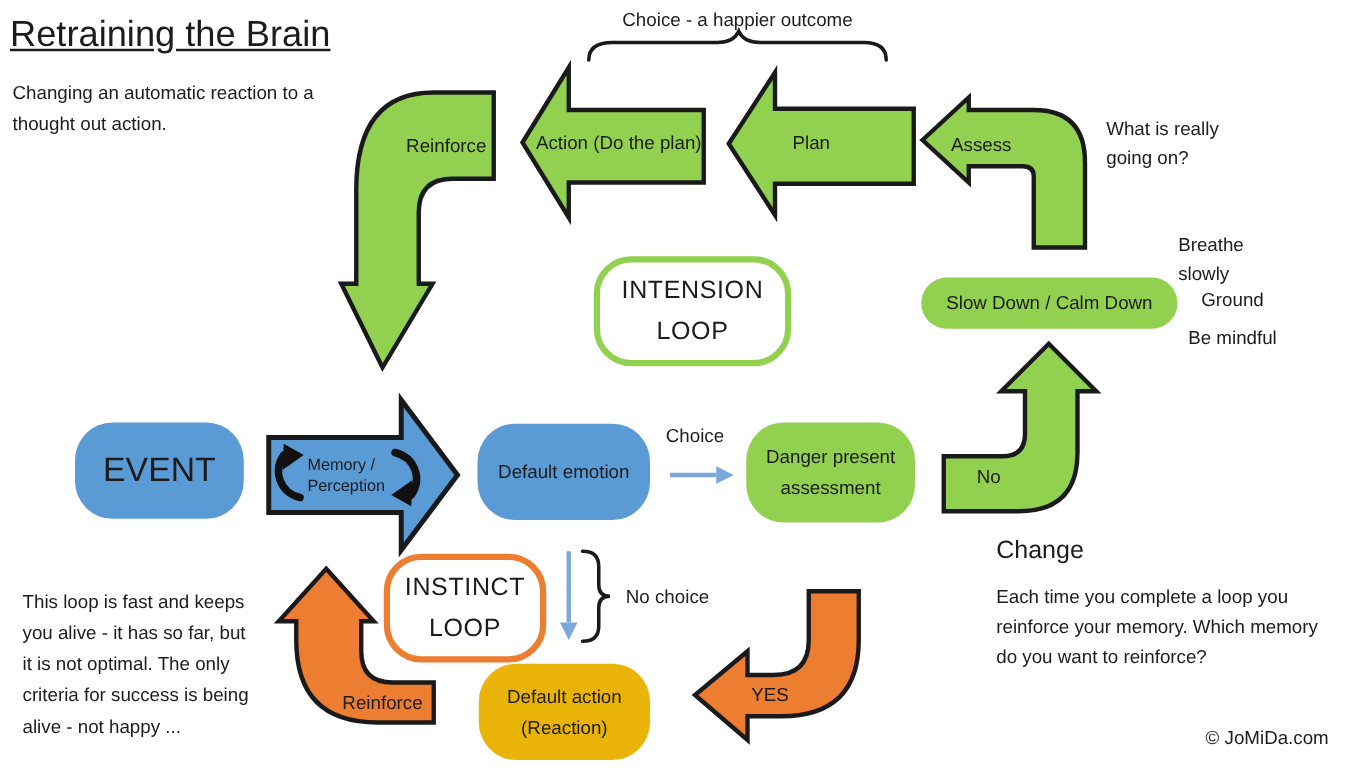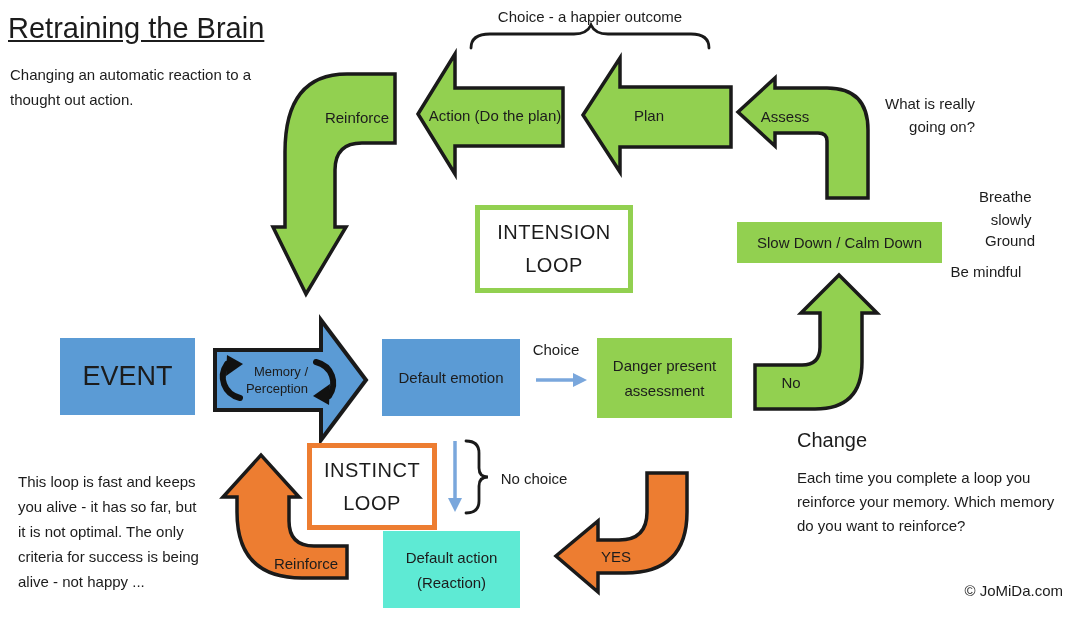--- a/index.html
+++ b/index.html
@@ -2,29 +2,29 @@
 <html><head>
 <meta charset="utf-8">
 <style>
   html,body{margin:0;padding:0;background:#fff;}
   #canvas{
     position:relative;width:1076px;height:625px;background:#ffffff;overflow:hidden;
     font-family:"Liberation Sans", sans-serif;color:#1c1c1c;
   }
   #shapes{position:absolute;left:0;top:0;z-index:1;}
   .box{position:absolute;z-index:2;display:flex;align-items:center;justify-content:center;
-       text-align:center;white-space:pre-line;box-sizing:border-box;}
+       text-align:center;white-space:pre-line;box-sizing:border-box;border-radius:30px;}
   .blue-box{background:#5b9bd5;}
   .green-box{background:#92d050;}
-  .orange-box{background:#5eead4;}
+  .orange-box{background:#eab308;}
   .loop-box{background:#ffffff;font-size:20px;line-height:33px;letter-spacing:0.5px;}
   .intension-border{border:5px solid #92d050;}
   .instinct-border{border:5px solid #ed7d31;}
   .lbl{position:absolute;z-index:3;transform:translate(-50%,-50%);
-       white-space:pre-line;text-align:right;font-size:15px;line-height:23px;}
+       white-space:pre-line;text-align:left;font-size:15px;line-height:23px;}
   .para{position:absolute;z-index:3;white-space:pre-line;font-size:15px;line-height:25px;}
   #title{position:absolute;left:8px;top:12px;font-size:29px;z-index:3;text-decoration:underline;}
   #event-box{font-size:27px;}
   #memory-label{font-size:13px;line-height:17px;}
   #change-heading{position:absolute;left:797px;top:429px;font-size:20px;z-index:3;}
   #change-body{line-height:24px;}
   #copyright{position:absolute;right:13px;top:582px;font-size:15px;z-index:3;margin-left:16px;}
   .shape-green{fill:#92d050;stroke:#1a1a1a;stroke-width:3.5;}
   .shape-orange{fill:#ed7d31;stroke:#1a1a1a;stroke-width:3.5;}
   .shape-blue{fill:#5b9bd5;stroke:#1a1a1a;stroke-width:4;}
@@ -79,21 +79,21 @@
 thought out action.</div>
 
   <div class="lbl" style="left:590px;top:16px;">Choice - a happier outcome</div>
   <div class="lbl" style="left:357px;top:117px;">Reinforce</div>
   <div class="lbl" style="left:495px;top:115px;">Action (Do the plan)</div>
   <div class="lbl" style="left:649px;top:115px;">Plan</div>
   <div class="lbl" style="left:785px;top:116px;">Assess</div>
   <div class="lbl" style="left:930px;top:115px;">What is really
 going on?</div>
   <div class="lbl" style="left:987px;top:208px;">Breathe slowly</div>
-  <div class="lbl" style="left:1010px;top:240px;">Ground</div>
+  <div class="lbl" style="left:986px;top:240px;">Ground</div>
   <div class="lbl" style="left:986px;top:271px;">Be mindful</div>
   <div class="lbl" style="left:791px;top:382px;">No</div>
 
   <div class="box loop-box intension-border" style="left:475px;top:205px;width:158px;height:88px;">INTENSION
 LOOP</div>
   <div class="box green-box" style="left:737px;top:222px;width:205px;height:41px;font-size:15px;">Slow Down / Calm Down</div>
 
   <div class="box blue-box" id="event-box" style="left:60px;top:338px;width:135px;height:77px;">EVENT</div>
   <div class="lbl" id="memory-label" style="left:277px;top:380px;">Memory /
 Perception</div>

